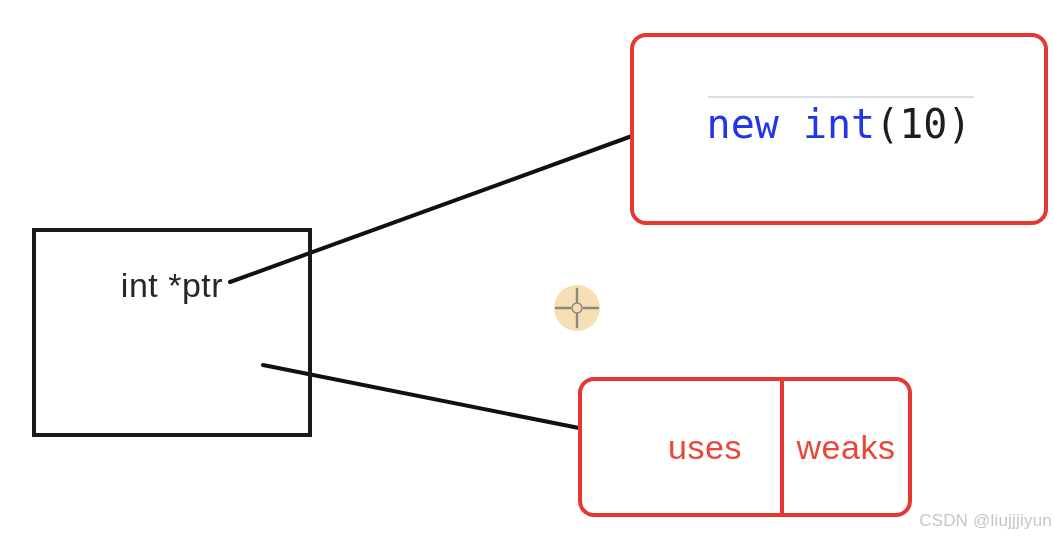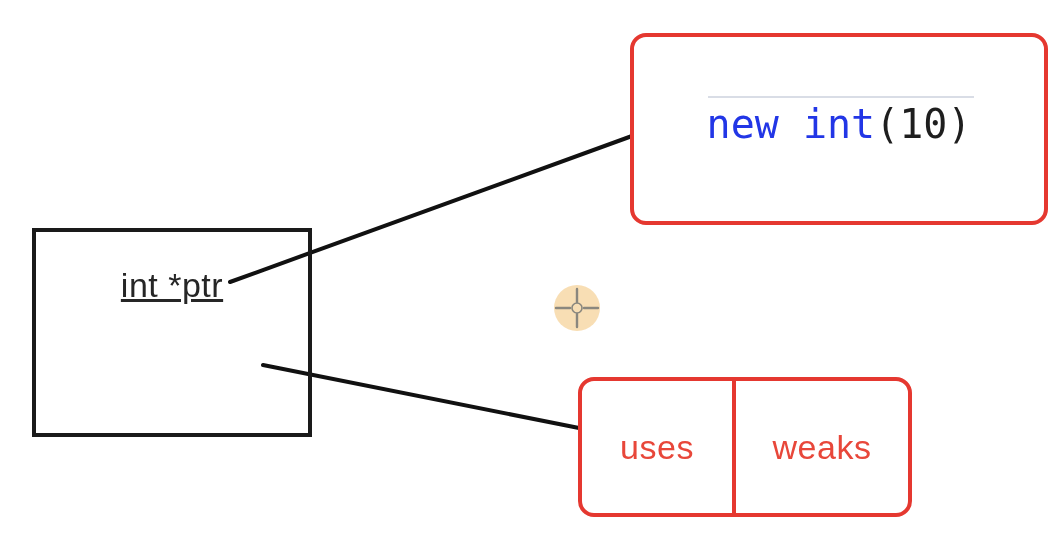--- a/index.html
+++ b/index.html
@@ -49,21 +49,20 @@
   }
   .field-label {
     position: absolute;
     left: 0; right: 0;
     text-align: center;
     font-size: 34px;
     line-height: 42px;
     color: #262626;
     letter-spacing: 0.5px;
     white-space: nowrap;
-    text-decoration: underline;
   }
   .field-label.ptr { top: 32px; }
   .field-label.ref { top: 114px; }
   
   .heap-value-box {
     position: absolute;
     left: 630px; top: 33px;
     width: 418px; height: 192px;
     box-sizing: border-box;
     border: 4px solid var(--box-border-red);
@@ -93,20 +92,21 @@
   .refcount-box {
     position: absolute;
     left: 578px; top: 377px;
     width: 334px; height: 140px;
     box-sizing: border-box;
     border: 4px solid var(--box-border-red);
     border-radius: 16px;
     background: var(--background);
     display: flex;
     align-items: stretch;
+    padding-left: 48px;
   }
   .refcount-cell {
     display: flex;
     align-items: center;
     justify-content: center;
     font-size: 34px;
     color: var(--cell-text-red);
     letter-spacing: 0.5px;
   }
   .refcount-cell.uses { width: 150px; }
@@ -164,14 +164,15 @@
     <circle cx="24" cy="24" r="23" fill="var(--cursor-halo)"></circle>
     <g stroke="var(--cursor-glyph)" stroke-width="2.4" stroke-linecap="round" fill="none">
       <line x1="3" y1="24" x2="17" y2="24"></line>
       <line x1="31" y1="24" x2="45" y2="24"></line>
       <line x1="24" y1="5" x2="24" y2="18"></line>
       <line x1="24" y1="30" x2="24" y2="43"></line>
       <circle cx="24" cy="24" r="5" stroke-width="1.6"></circle>
     </g>
   </svg>
 
+  <div class="watermark">CSDN @liujjjiyun</div>
 
 </div>
 
 </body></html>

